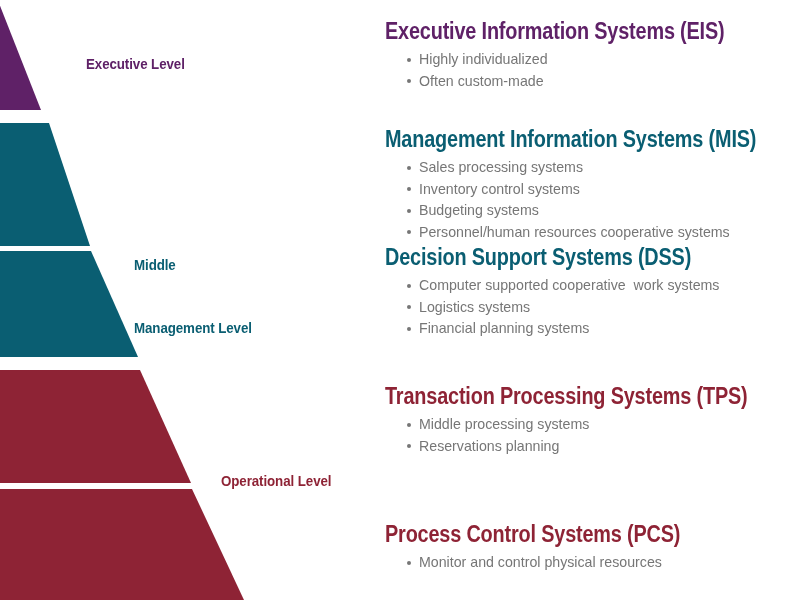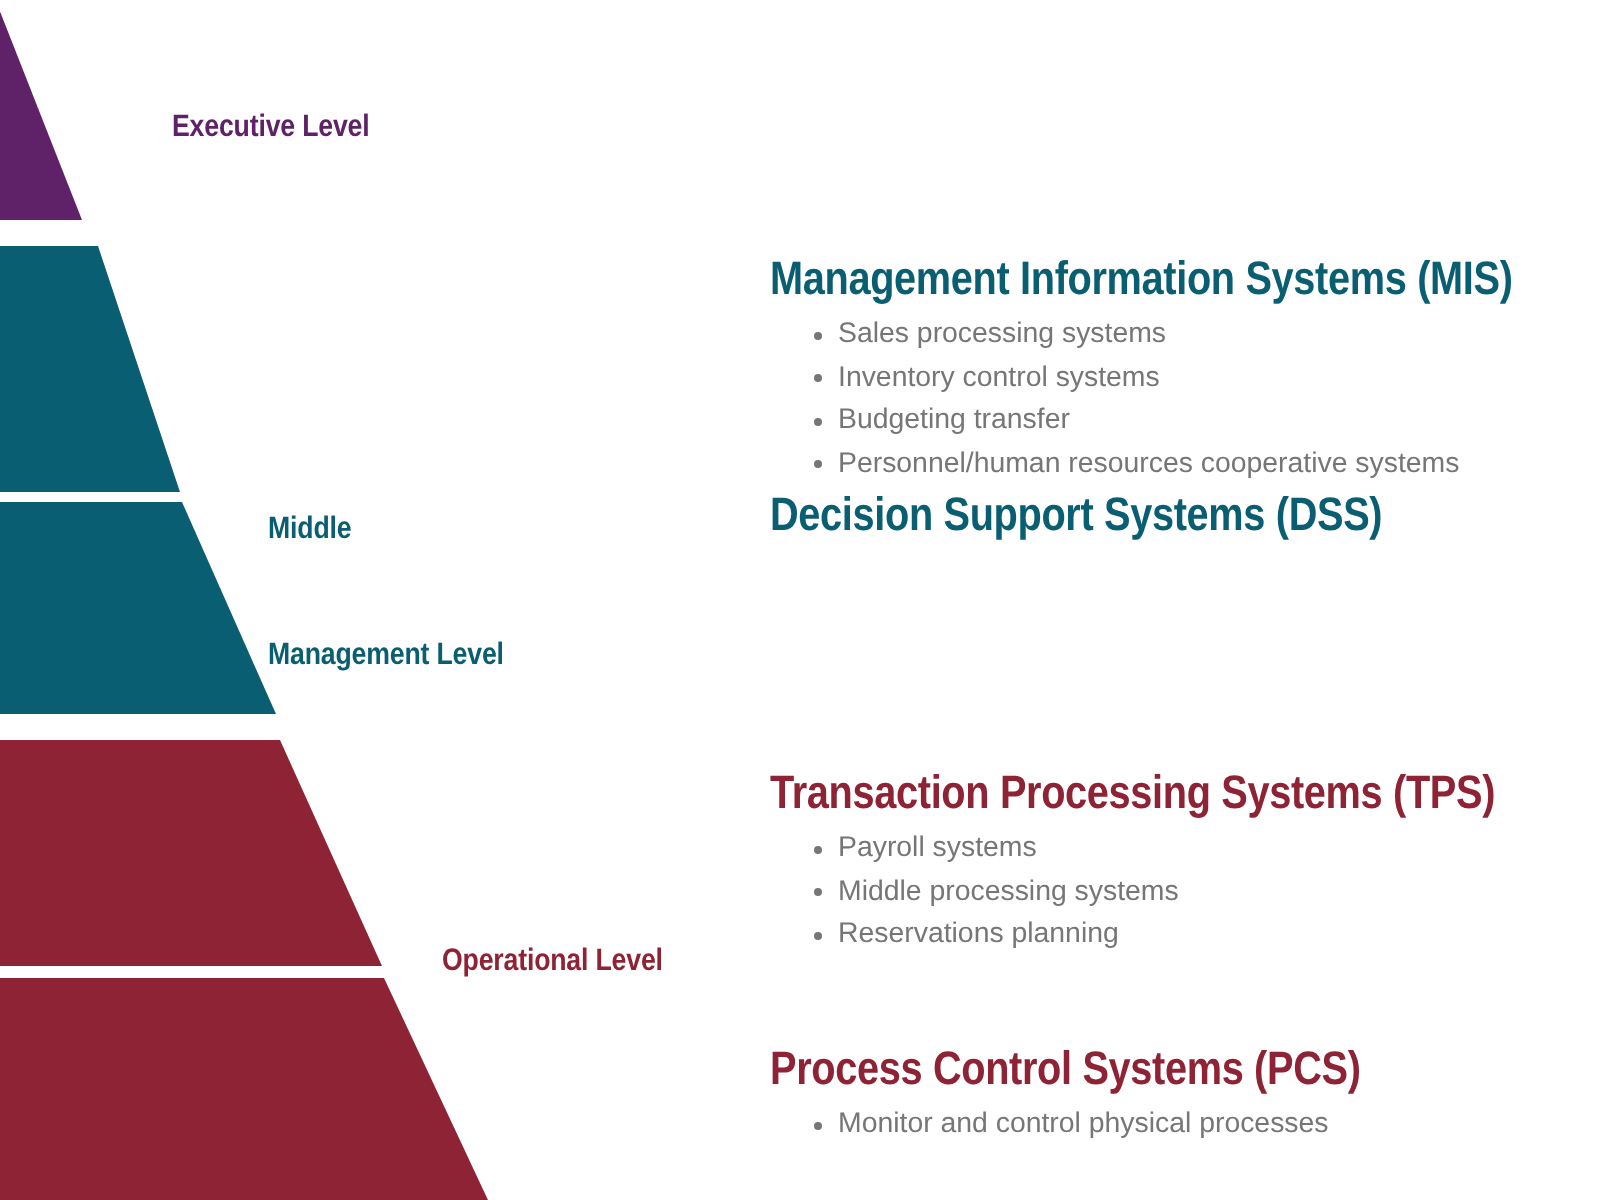--- a/index.html
+++ b/index.html
@@ -153,45 +153,56 @@
 
   <div class="tier-label" id="tier-label-middle">
     <div>Middle</div>
     <div>Management Level</div>
   </div>
 
   <div class="tier-label" id="tier-label-operational">Operational Level</div>
 
   <div id="systems-column">
 
+    <div class="system-block" id="block-eis">
+      <div class="system-heading color-purple">Executive Information Systems (EIS)</div>
+      <ul class="system-points">
+        <li><span class="bullet-dot"></span><span>Highly individualized</span></li>
+        <li><span class="bullet-dot"></span><span>Often custom-made</span></li>
+      </ul>
+    </div>
 
     <div class="system-block" id="block-mis">
       <div class="system-heading color-teal">Management Information Systems (MIS)</div>
       <ul class="system-points">
         <li><span class="bullet-dot"></span><span>Sales processing systems</span></li>
         <li><span class="bullet-dot"></span><span>Inventory control systems</span></li>
-        <li><span class="bullet-dot"></span><span>Budgeting transfer</span></li>
+        <li><span class="bullet-dot"></span><span>Budgeting systems</span></li>
         <li><span class="bullet-dot"></span><span>Personnel/human resources cooperative systems</span></li>
       </ul>
     </div>
 
     <div class="system-block" id="block-dss">
       <div class="system-heading color-teal">Decision Support Systems (DSS)</div>
+      <ul class="system-points">
+        <li><span class="bullet-dot"></span><span>Computer supported cooperative  work systems</span></li>
+        <li><span class="bullet-dot"></span><span>Logistics systems</span></li>
+        <li><span class="bullet-dot"></span><span>Financial planning systems</span></li>
+      </ul>
     </div>
 
     <div class="system-block" id="block-tps">
       <div class="system-heading color-red">Transaction Processing Systems (TPS)</div>
       <ul class="system-points">
-        <li><span class="bullet-dot"></span><span>Payroll systems</span></li>
         <li><span class="bullet-dot"></span><span>Middle processing systems</span></li>
         <li><span class="bullet-dot"></span><span>Reservations planning</span></li>
       </ul>
     </div>
 
     <div class="system-block" id="block-pcs">
       <div class="system-heading color-red">Process Control Systems (PCS)</div>
       <ul class="system-points">
-        <li><span class="bullet-dot"></span><span>Monitor and control physical processes</span></li>
+        <li><span class="bullet-dot"></span><span>Monitor and control physical resources</span></li>
       </ul>
     </div>
 
   </div>
 </div>
 
 </body></html>

